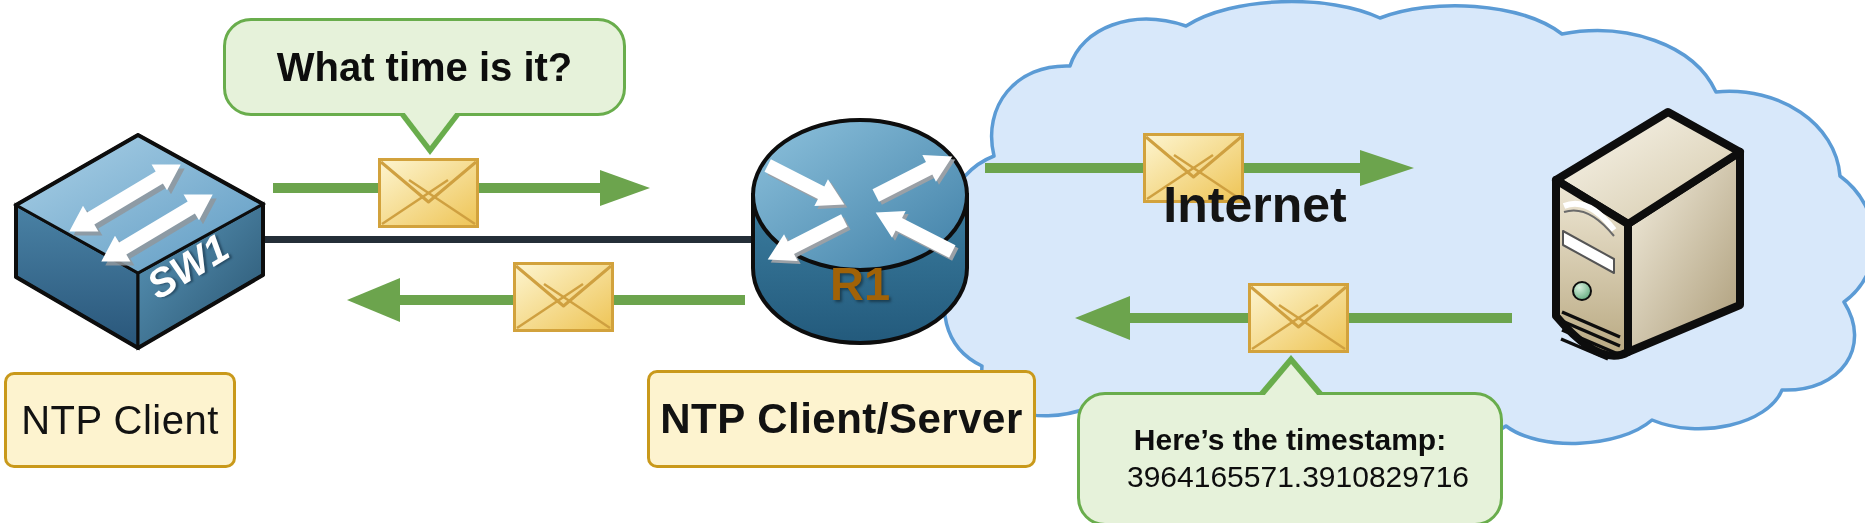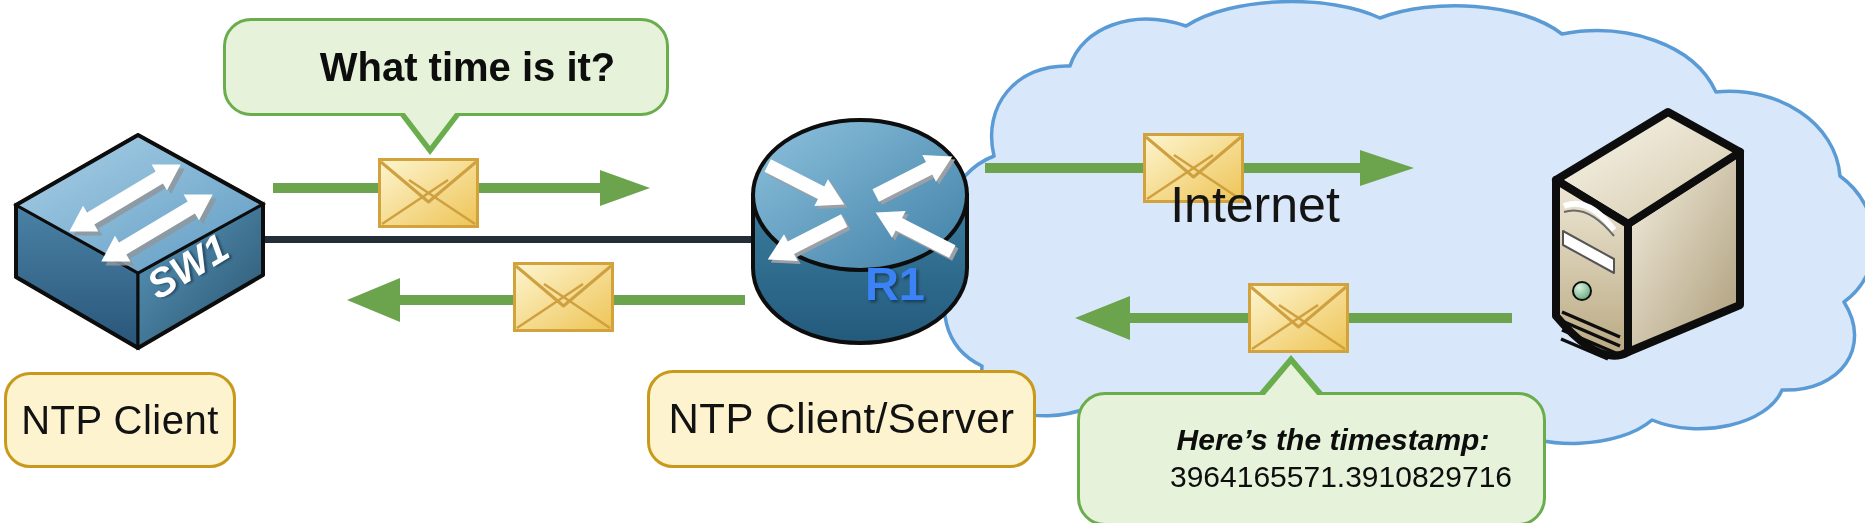--- a/index.html
+++ b/index.html
@@ -1,38 +1,37 @@
 <!DOCTYPE html>
 <html><head>
 <meta charset="utf-8">
 <style>
   html,body{margin:0;padding:0;background:#fff;}
   .stage{
     position:relative;width:1865px;height:523px;overflow:hidden;background:#ffffff;
     font-family:"Liberation Sans",sans-serif;
   }
   .stage svg.underlay{position:absolute;left:0;top:0;}
-  .txt{position:absolute;color:#111;}
+  .txt{position:absolute;color:#111;font-weight:bold;}
 
   
   .role-label{
     position:absolute;display:flex;align-items:center;justify-content:center;
-    background:#fdf3cf;border:3px solid #c9991b;border-radius:26px;
+    background:#fdf3cf;border:3px solid #c9991b;border-radius:10px;
     color:#121212;letter-spacing:0.5px;
   }
   .role-label.client{left:4px;top:372px;width:226px;height:90px;font-size:40px;}
-  .role-label.clientserver{left:647px;top:370px;width:383px;height:92px;font-size:42px;}
+  .role-label.clientserver{left:647px;top:370px;width:383px;height:92px;font-size:42px;font-weight:bold;}
   .role-label.server{left:1505px;top:370px;width:278px;height:97px;font-size:44px;}
 
   
   .bubble{
     position:absolute;background:#e6f2da;border:3px solid #69ad4c;border-radius:28px;
     display:flex;flex-direction:column;align-items:center;justify-content:center;
     color:#0d0d0d;
-    padding-left:43px;
   }
   .bubble.question{left:223px;top:18px;width:397px;height:92px;font-size:40px;font-weight:bold;}
   .bubble.question::before{
     content:"";position:absolute;left:172px;bottom:-42px;width:0;height:0;
     border-left:32px solid transparent;border-right:32px solid transparent;
     border-top:42px solid #69ad4c;
   }
   .bubble.question::after{
     content:"";position:absolute;left:178px;bottom:-33px;width:0;height:0;
     border-left:26px solid transparent;border-right:26px solid transparent;
@@ -42,25 +41,25 @@
   .bubble.answer::before{
     content:"";position:absolute;left:177px;top:-40px;width:0;height:0;
     border-left:34px solid transparent;border-right:34px solid transparent;
     border-bottom:40px solid #69ad4c;
   }
   .bubble.answer::after{
     content:"";position:absolute;left:184px;top:-31px;width:0;height:0;
     border-left:27px solid transparent;border-right:27px solid transparent;
     border-bottom:32px solid #e6f2da;
   }
-  .bubble .bold-line{font-weight:bold;font-size:30px;font-style:italic;}
+  .bubble .bold-line{font-weight:bold;font-size:30px;}
   .bubble .value-line{font-size:30px;margin-left:16px;}
 
   .internet-label{left:1070px;top:176px;width:370px;text-align:center;font-size:50px;color:#141414;}
-  .r1-label{left:795px;top:256px;width:130px;text-align:right;font-size:47px;font-weight:bold;color:#3b82f6;
+  .r1-label{left:795px;top:256px;width:130px;text-align:center;font-size:47px;font-weight:bold;color:#a16207;
             text-shadow:2px 2px 3px rgba(0,0,0,.4);}
   .sw1-label{left:126px;top:244px;width:124px;text-align:center;font-size:40px;font-weight:bold;font-style:italic;
              color:#fff;transform:rotate(-31deg);text-shadow:2px 2px 2px rgba(15,40,60,.5);}
 </style>
 </head>
 <body>
 
 <div class="stage">
 
   <svg class="underlay" width="1865" height="523" viewBox="0 0 1865 523">

